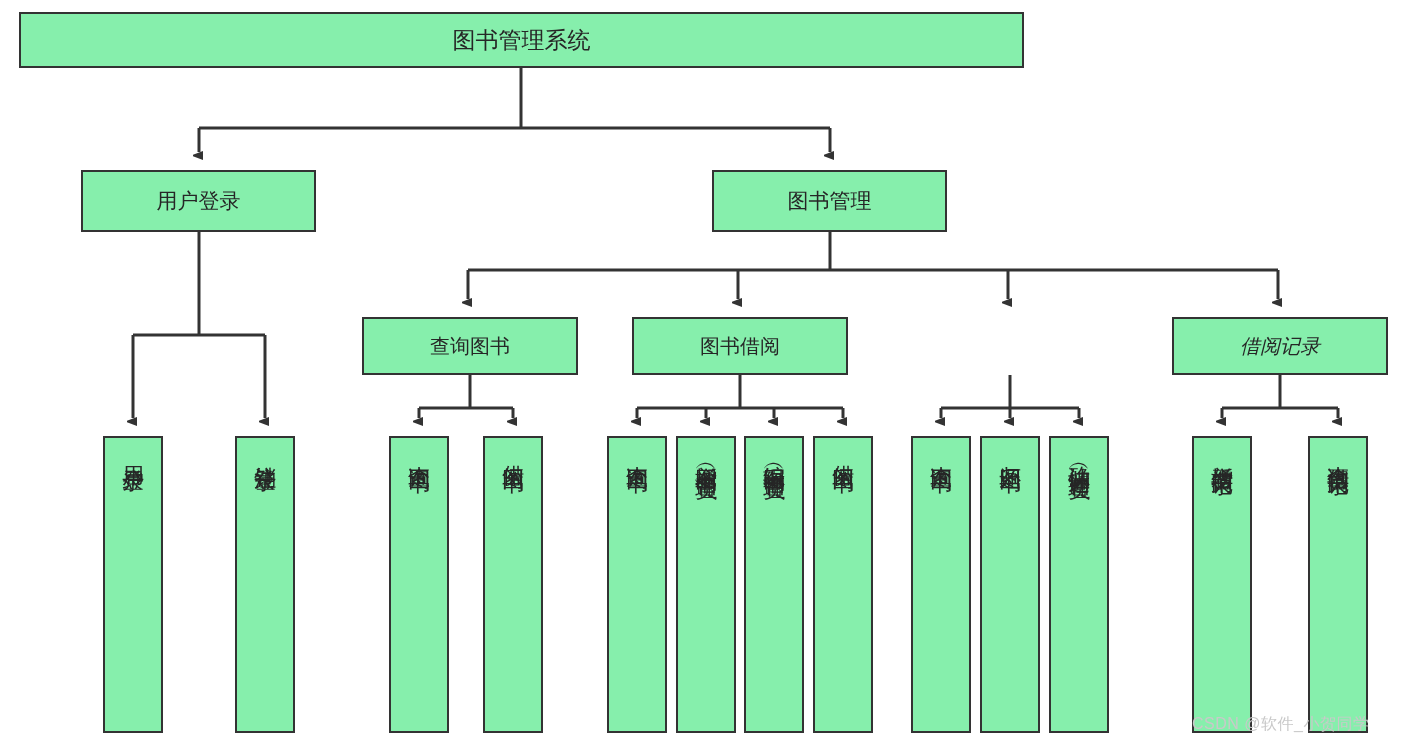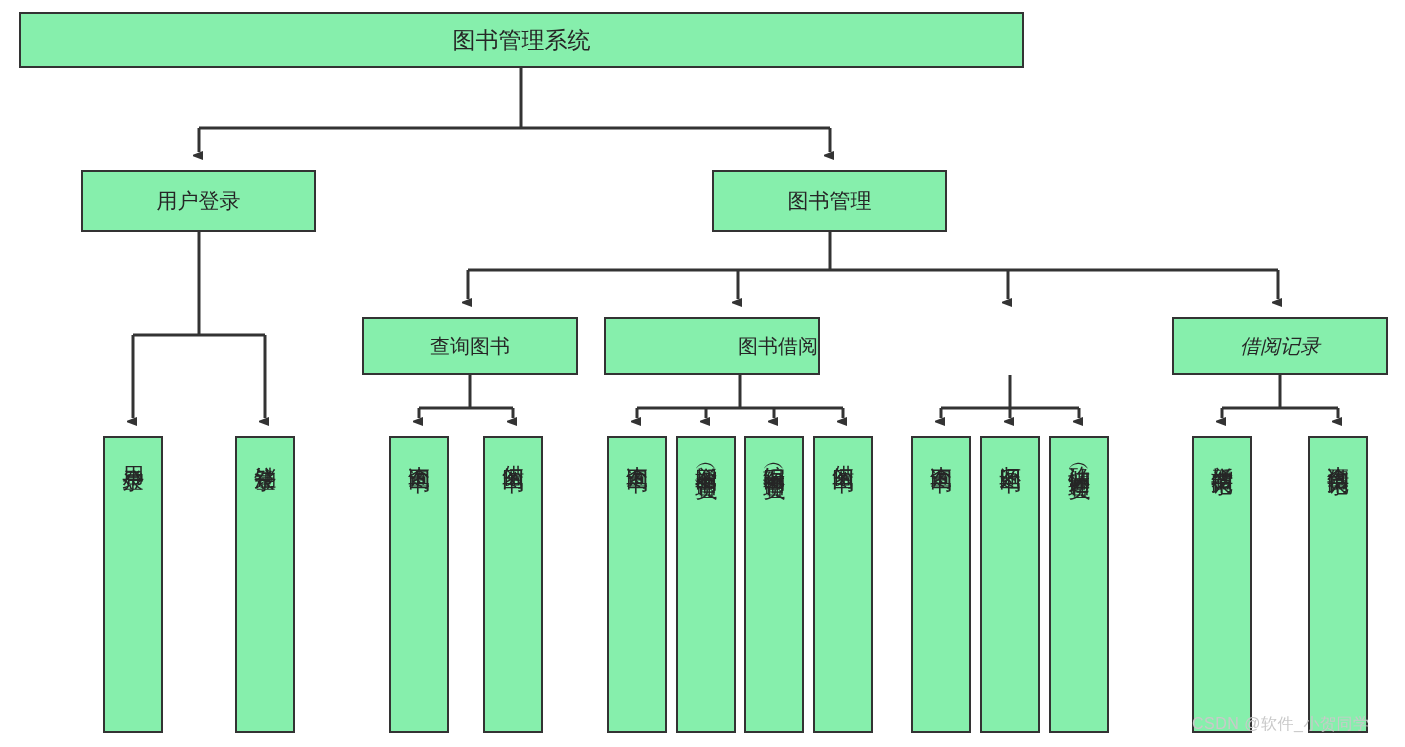--- a/index.html
+++ b/index.html
@@ -37,21 +37,21 @@
   
   .lvl2{top:170px;width:235px;height:62px;}
   .lvl2 .label{font-size:21px;}
   #n-user-login{left:81px;}
   #n-book-manage{left:712px;}
 
   
   .lvl3{top:317px;width:216px;height:58px;}
   .lvl3 .label{font-size:20px;}
   #n-new-book{left:362px;}
-  #n-borrow{left:604px;justify-content:flex-end;}
+  #n-borrow{left:632px;}
   #n-current{left:902px;}
   #n-record{left:1172px;font-style:italic;}
 
   
   .leaf{
     top:436px;height:297px;width:60px;
     align-items:flex-start;
     justify-content:center;
     padding-top:10px;
   }

